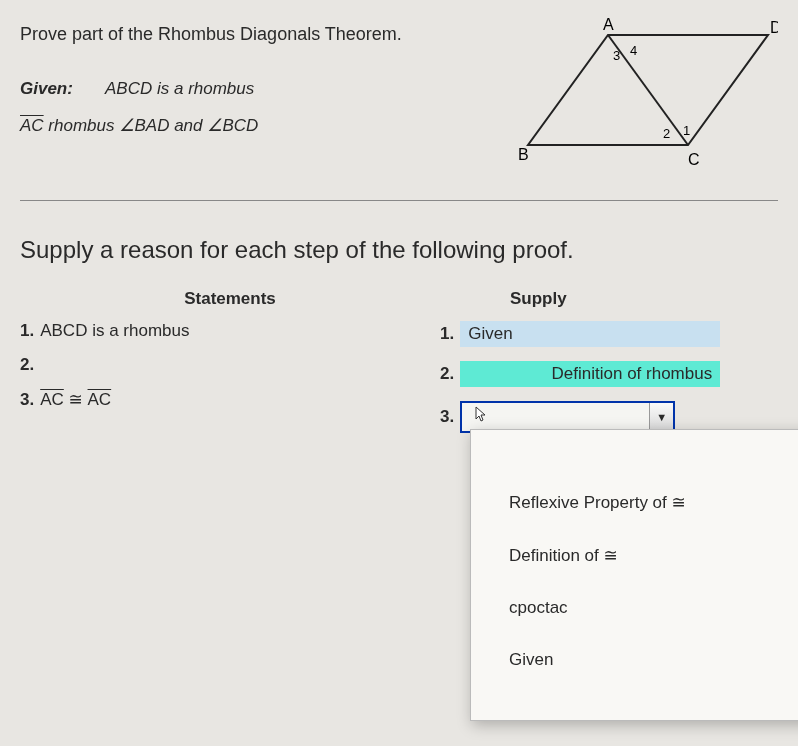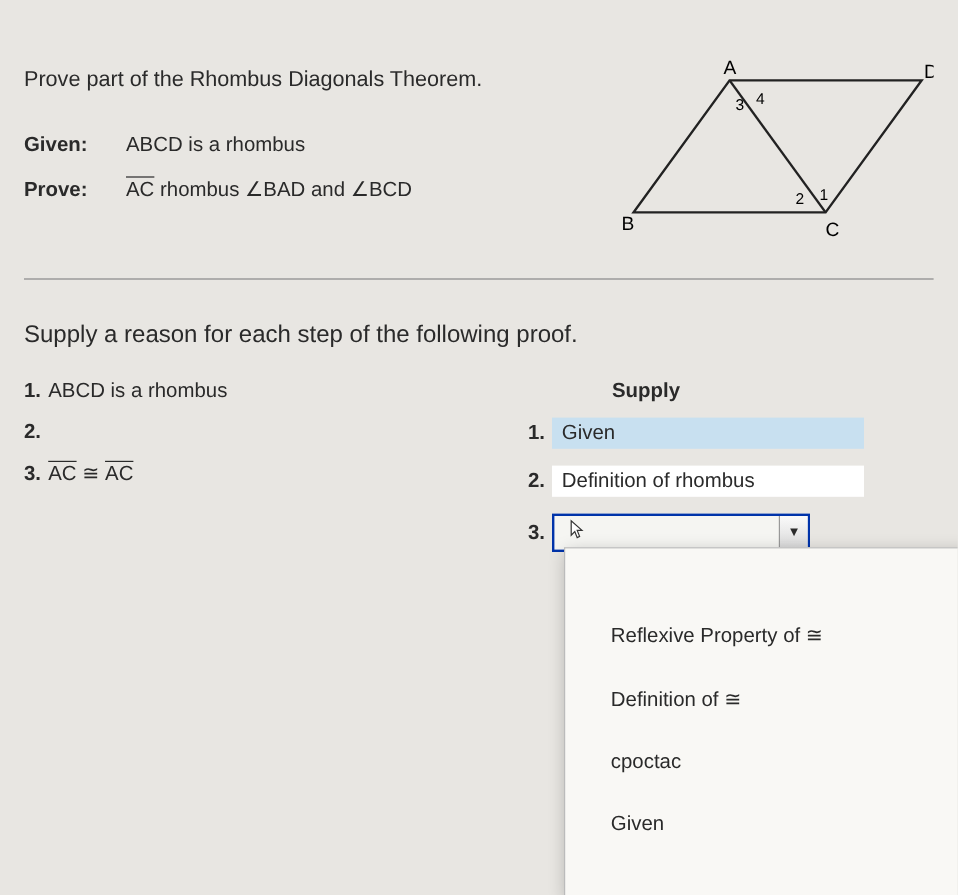--- a/index.html
+++ b/index.html
@@ -13,55 +13,55 @@
       width: 798px;
       height: 746px;
       padding: 15px 20px;
       color: #2a2a2a;
       font-size: 17px;
       position: relative;
     }
     .top-section {
       display: flex;
       margin-bottom: 20px;
-      margin-top: 32px;
     }
     .problem-text {
       flex: 1;
       line-height: 2.2;
     }
     .problem-title {
       font-size: 18px;
       margin-bottom: 15px;
     }
     .given-prove-row {
       display: flex;
       gap: 15px;
       align-items: flex-end;
+      font-style: italic;
     }
     .label-bold {
       font-weight: bold;
       min-width: 70px;
     }
     .overline {
       text-decoration: overline;
     }
     .diagram-area {
       width: 260px;
       height: 160px;
       position: relative;
       flex-shrink: 0;
     }
     .hr {
       border: none;
       border-top: 1.5px solid #888;
       margin: 25px 0 35px 0;
     }
     .instruction {
-      font-size: 20px;
+      font-size: 24px;
       margin-bottom: 25px;
     }
     .proof-columns {
       display: flex;
       gap: 40px;
     }
     .statements-col {
       flex: 0 0 380px;
     }
     .reasons-col {
@@ -90,24 +90,25 @@
       font-weight: bold;
       margin-right: 6px;
     }
     .reason-given {
       background: #c8e0f0;
       padding: 3px 8px;
       flex: 1;
       max-width: 260px;
     }
     .reason-def {
-      background: #ffffff;
+      background: #5eead4;
       padding: 3px 8px;
       flex: 1;
       max-width: 260px;
+      text-align: right;
     }
     .dropdown-box {
       border: 2px solid #0033aa;
       background: #f5f5f2;
       width: 215px;
       height: 32px;
       display: flex;
       align-items: center;
       justify-content: space-between;
       padding: 0 0 0 8px;
@@ -151,21 +152,20 @@
 <body>
 
 <div class="top-section">
   <div class="problem-text">
     <div class="problem-title">Prove part of the Rhombus Diagonals Theorem.</div>
     <div class="given-prove-row">
       <span class="label-bold">Given:</span>
       <span>ABCD is a rhombus</span>
     </div>
     <div class="given-prove-row">
-      <span class="label-bold">Prove:</span>
       <span>
         <span class="overline">AC</span><span> rhombus </span><span>∠</span><span>BAD</span><span> and </span><span>∠</span><span>BCD</span>
       </span>
     </div>
   </div>
   <div class="diagram-area">
     <svg width="260" height="160" viewBox="0 0 260 160">
       <polygon points="90,20 250,20 170,130 10,130" fill="none" stroke="#222" stroke-width="2"></polygon>
       <line x1="90" y1="20" x2="170" y2="130" stroke="#222" stroke-width="2"></line>
       <text x="85" y="15" font-size="16">A</text>
@@ -179,20 +179,21 @@
     </svg>
   </div>
 </div>
 
 <hr class="hr">
 
 <div class="instruction">Supply a reason for each step of the following proof.</div>
 
 <div class="proof-columns">
   <div class="statements-col">
+    <div class="col-header">Statements</div>
     <div class="proof-row">
       <span class="row-num">1.</span>
       <span> ABCD is a rhombus</span>
     </div>
     <div class="proof-row">
       <span class="row-num">2.</span>
     </div>
     <div class="proof-row">
       <span class="row-num">3.</span>
       <span>

